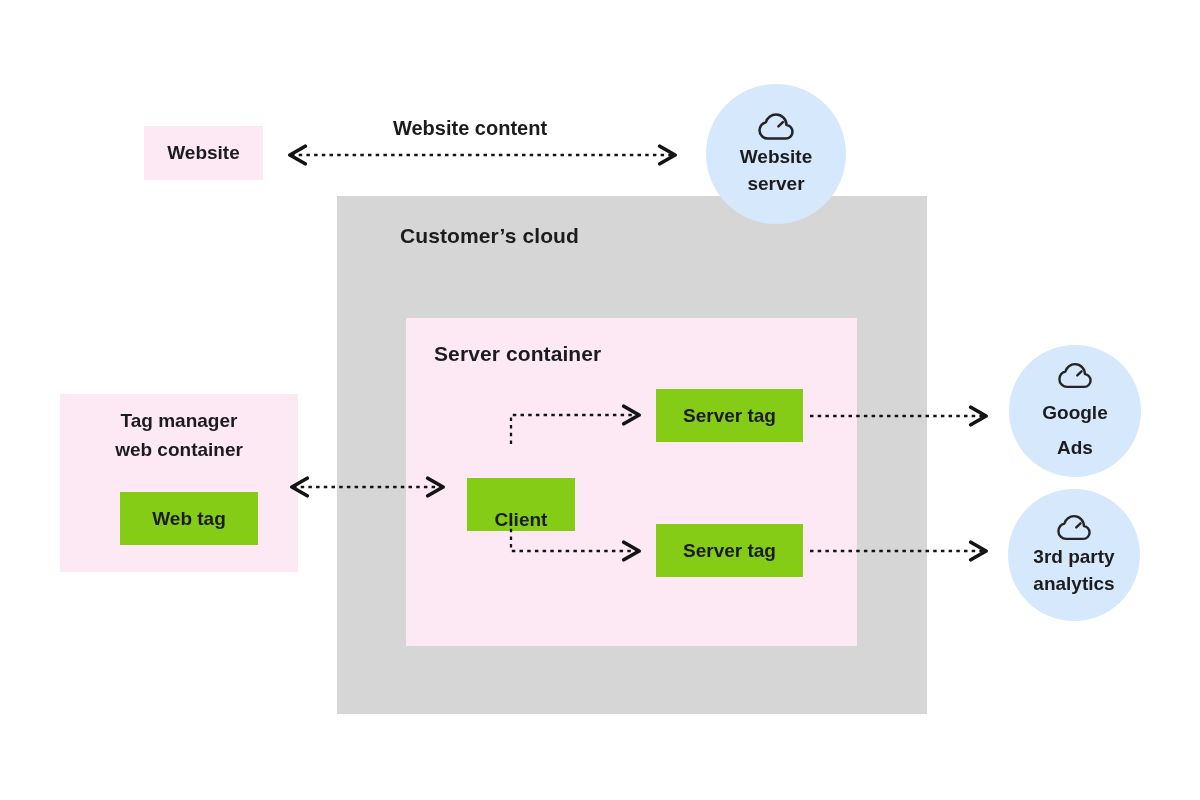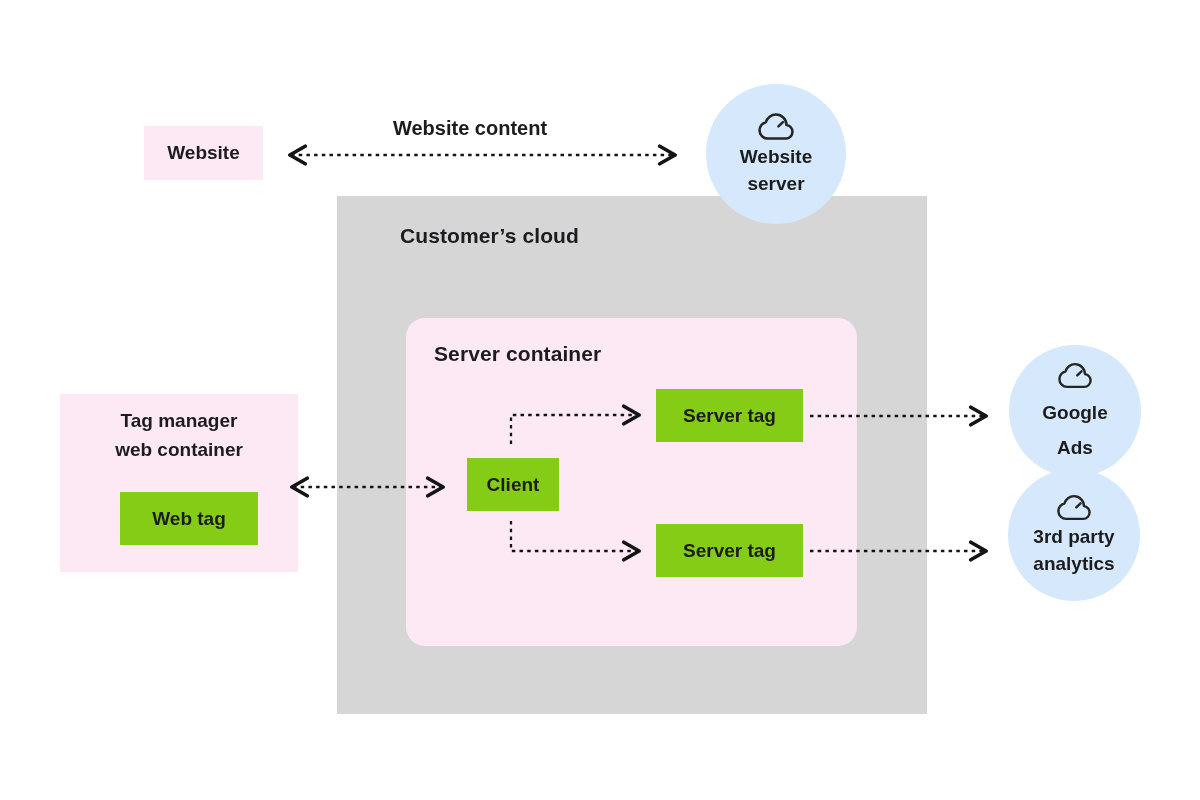--- a/index.html
+++ b/index.html
@@ -37,37 +37,37 @@
 </style>
 </head>
 <body>
 
 <div class="canvas">
 
   <div class="abs region-gray" style="left:337px;top:196px;width:590px;height:518px;">
     <div class="region-label" style="left:35px;top:28px;margin-left:28px;">Customer’s cloud</div>
   </div>
 
-  <div class="abs region-pink" style="left:406px;top:318px;width:451px;height:328px;border-radius:19px;">
+  <div class="abs region-pink" style="left:406px;top:318px;width:451px;height:328px;">
     <div class="region-label" style="left:28px;top:24px;">Server container</div>
   </div>
 
   <div class="abs region-pink node-box" style="left:144px;top:126px;width:119px;height:54px;">
     <span>Website</span>
   </div>
 
   <div class="abs region-pink tm-box" style="left:60px;top:394px;width:238px;height:178px;">
     <div>Tag manager</div>
     <div>web container</div>
     <div class="abs node-white node-box" style="left:60px;top:98px;width:138px;height:53px;">
       <span>Web tag</span>
     </div>
   </div>
 
-  <div class="abs node-white node-box" style="left:467px;top:458px;width:92px;height:53px;">
+  <div class="abs node-white node-box" style="left:467px;top:478px;width:108px;height:53px;align-items:flex-end;">
     <span>Client</span>
   </div>
 
   <div class="abs node-white node-box" style="left:656px;top:389px;width:147px;height:53px;">
     <span>Server tag</span>
   </div>
   <div class="abs node-white node-box" style="left:656px;top:524px;width:147px;height:53px;">
     <span>Server tag</span>
   </div>
 
@@ -86,21 +86,21 @@
     <span class="cloud">
       <svg width="34" height="27" viewBox="0 0 24 19">
         <path d="M6.5 17.5q-2.28 0-3.89-1.57Q1 14.35 1 12.08q0-1.95 1.17-3.48 1.18-1.53 3.08-1.95.63-2.3 2.5-3.72Q9.63 1.5 12 1.5q2.93 0 4.96 2.04 2.04 2.03 2.04 4.96 1.73.2 2.86 1.5 1.14 1.28 1.14 3 0 1.88-1.31 3.19t-3.19 1.31Z" fill="none" stroke="#252525" stroke-width="1.7" stroke-linejoin="round"></path>
         <path d="M13.6 9.4 L16.6 6.6" fill="none" stroke="#252525" stroke-width="1.7" stroke-linecap="round"></path>
       </svg>
     </span>
     <div>Google</div>
     <div>Ads</div>
   </div>
 
-  <div class="abs circle" style="left:1008px;top:469px;width:132px;height:132px;">
+  <div class="abs circle" style="left:1008px;top:489px;width:132px;height:132px;">
     <span class="cloud">
       <svg width="34" height="27" viewBox="0 0 24 19">
         <path d="M6.5 17.5q-2.28 0-3.89-1.57Q1 14.35 1 12.08q0-1.95 1.17-3.48 1.18-1.53 3.08-1.95.63-2.3 2.5-3.72Q9.63 1.5 12 1.5q2.93 0 4.96 2.04 2.04 2.03 2.04 4.96 1.73.2 2.86 1.5 1.14 1.28 1.14 3 0 1.88-1.31 3.19t-3.19 1.31Z" fill="none" stroke="#252525" stroke-width="1.7" stroke-linejoin="round"></path>
         <path d="M13.6 9.4 L16.6 6.6" fill="none" stroke="#252525" stroke-width="1.7" stroke-linecap="round"></path>
       </svg>
     </span>
     <div>3rd party</div>
     <div>analytics</div>
   </div>
 

